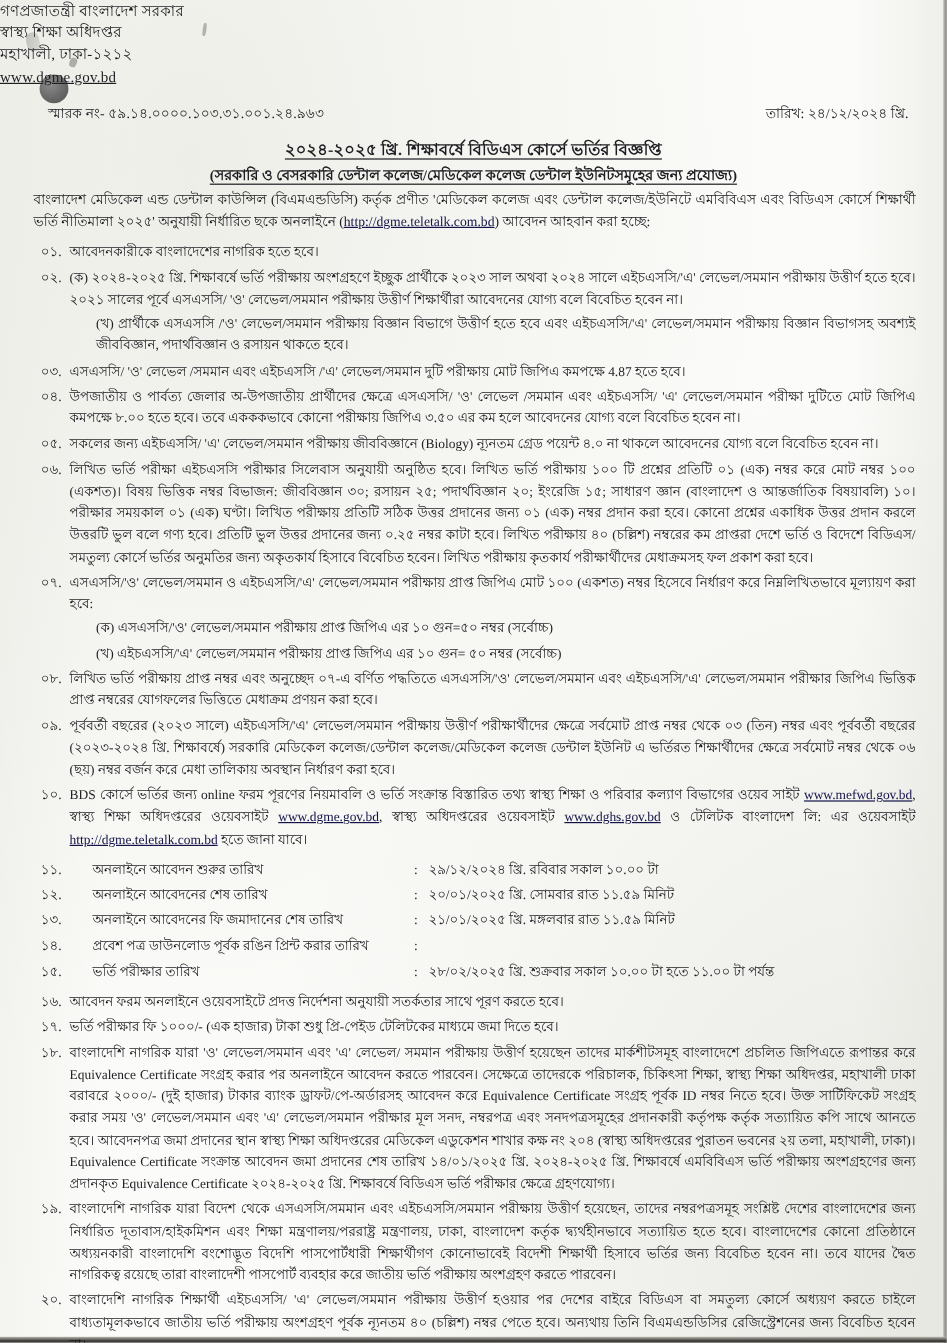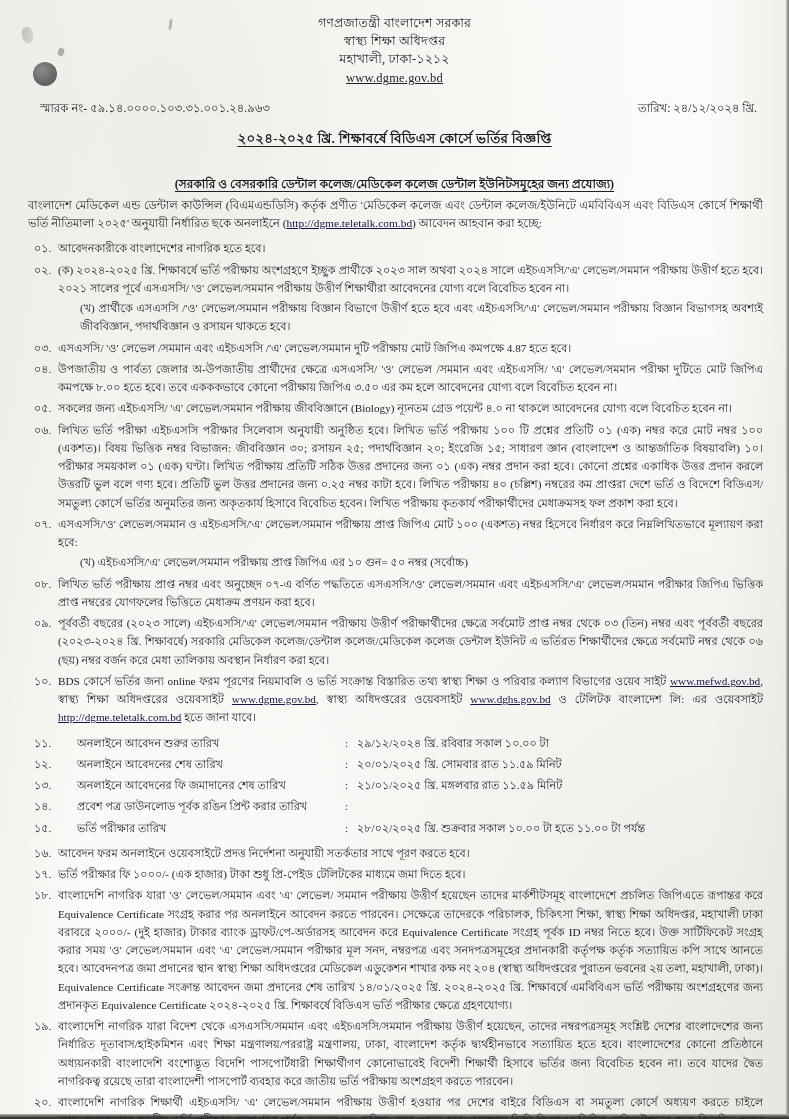--- a/index.html
+++ b/index.html
@@ -39,40 +39,40 @@
   }
   .speck{position:absolute;background:#8b8b86;border-radius:40%;}
   .speck.a{left:22px;top:27px;width:11px;height:16px;transform:rotate(-12deg);opacity:.55;
            background:linear-gradient(120deg,#9a9a94,#c9c9c3);}
   .speck.b{left:58px;top:48px;width:6px;height:8px;transform:rotate(20deg);opacity:.65;}
   .speck.c{left:169px;top:19px;width:3px;height:11px;transform:rotate(8deg);opacity:.6;}
 
   .content{position:relative;z-index:3;color:#1d1d22;}
 
   
-  .letterhead{text-align:center;padding-top:14px;line-height:1.45;}
+  .letterhead{line-height:1.45;}
   .letterhead div{font-size:12.5px;letter-spacing:.2px;color:#232327;}
   .site{display:inline-block;margin-top:1px;font-family:"Liberation Serif",serif;
         font-size:12.5px;text-decoration:underline;color:#1f1f24;}
 
   .memo-row{
     display:flex;justify-content:space-between;align-items:flex-start;
     padding:12px 24px 0 40px;font-size:11.5px;
   }
   .memo-row .memo{letter-spacing:.1px;}
   .memo-row .date{padding-right:8px;}
 
   .title-block{text-align:center;margin-top:9px;}
   .title-main{
     font-size:13.5px;font-weight:bold;text-decoration:underline;
     text-underline-offset:3px;letter-spacing:.2px;
   }
   .title-sub{
     font-size:12px;font-weight:bold;text-decoration:underline;
-    text-underline-offset:3px;margin-top:24px;
+    text-underline-offset:3px;margin-top:0;
   }
 
   .intro{
     margin:1px 26px 0 28px;font-size:11.4px;line-height:1.62;text-align:justify;
   }
   .intro a,.lnk{color:#14144a;text-decoration:underline;}
 
   
   ol.items{list-style:none;margin:7px 26px 0 28px;padding:0;}
   ol.items > li{
@@ -150,20 +150,21 @@
         <span class="body">সকলের জন্য এইচএসসি/ 'এ' লেভেল/সমমান পরীক্ষায় জীববিজ্ঞানে (Biology) ন্যূনতম গ্রেড পয়েন্ট ৪.০ না থাকলে আবেদনের যোগ্য বলে বিবেচিত হবেন না।</span>
       </li>
       <li>
         <span class="num">০৬.</span>
         <span class="body">লিখিত ভর্তি পরীক্ষা এইচএসসি পরীক্ষার সিলেবাস অনুযায়ী অনুষ্ঠিত হবে। লিখিত ভর্তি পরীক্ষায় ১০০ টি প্রশ্নের প্রতিটি ০১ (এক) নম্বর করে মোট নম্বর ১০০ (একশত)। বিষয় ভিত্তিক নম্বর বিভাজন: জীববিজ্ঞান ৩০; রসায়ন ২৫; পদার্থবিজ্ঞান ২০; ইংরেজি ১৫; সাধারণ জ্ঞান (বাংলাদেশ ও আন্তর্জাতিক বিষয়াবলি) ১০। পরীক্ষার সময়কাল ০১ (এক) ঘণ্টা। লিখিত পরীক্ষায় প্রতিটি সঠিক উত্তর প্রদানের জন্য ০১ (এক) নম্বর প্রদান করা হবে। কোনো প্রশ্নের একাধিক উত্তর প্রদান করলে উত্তরটি ভুল বলে গণ্য হবে। প্রতিটি ভুল উত্তর প্রদানের জন্য ০.২৫ নম্বর কাটা হবে। লিখিত পরীক্ষায় ৪০ (চল্লিশ) নম্বরের কম প্রাপ্তরা দেশে ভর্তি ও বিদেশে বিডিএস/সমতুল্য কোর্সে ভর্তির অনুমতির জন্য অকৃতকার্য হিসাবে বিবেচিত হবেন। লিখিত পরীক্ষায় কৃতকার্য পরীক্ষার্থীদের মেধাক্রমসহ ফল প্রকাশ করা হবে।</span>
       </li>
       <li>
         <span class="num">০৭.</span>
         <span class="body">
           <span>এসএসসি/'ও' লেভেল/সমমান ও এইচএসসি/'এ' লেভেল/সমমান পরীক্ষায় প্রাপ্ত জিপিএ মোট ১০০ (একশত) নম্বর হিসেবে নির্ধারণ করে নিম্নলিখিতভাবে মূল্যায়ণ করা হবে:</span>
+          <span class="sub indent">(ক) এসএসসি/'ও' লেভেল/সমমান পরীক্ষায় প্রাপ্ত জিপিএ এর ১০ গুন=৫০ নম্বর (সর্বোচ্চ)</span>
           <span class="sub indent">(খ) এইচএসসি/'এ' লেভেল/সমমান পরীক্ষায় প্রাপ্ত জিপিএ এর ১০ গুন= ৫০ নম্বর (সর্বোচ্চ)</span>
         </span>
       </li>
       <li>
         <span class="num">০৮.</span>
         <span class="body">লিখিত ভর্তি পরীক্ষায় প্রাপ্ত নম্বর এবং অনুচ্ছেদ ০৭-এ বর্ণিত পদ্ধতিতে এসএসসি/'ও' লেভেল/সমমান এবং এইচএসসি/'এ' লেভেল/সমমান পরীক্ষার জিপিএ ভিত্তিক প্রাপ্ত নম্বরের যোগফলের ভিত্তিতে মেধাক্রম প্রণয়ন করা হবে।</span>
       </li>
       <li>
         <span class="num">০৯.</span>
         <span class="body">পূর্ববর্তী বছরের (২০২৩ সালে) এইচএসসি/'এ' লেভেল/সমমান পরীক্ষায় উত্তীর্ণ পরীক্ষার্থীদের ক্ষেত্রে সর্বমোট প্রাপ্ত নম্বর থেকে ০৩ (তিন) নম্বর এবং পূর্ববর্তী বছরের (২০২৩-২০২৪ খ্রি. শিক্ষাবর্ষে) সরকারি মেডিকেল কলেজ/ডেন্টাল কলেজ/মেডিকেল কলেজ ডেন্টাল ইউনিট এ ভর্তিরত শিক্ষার্থীদের ক্ষেত্রে সর্বমোট নম্বর থেকে ০৬ (ছয়) নম্বর বর্জন করে মেধা তালিকায় অবস্থান নির্ধারণ করা হবে।</span>

